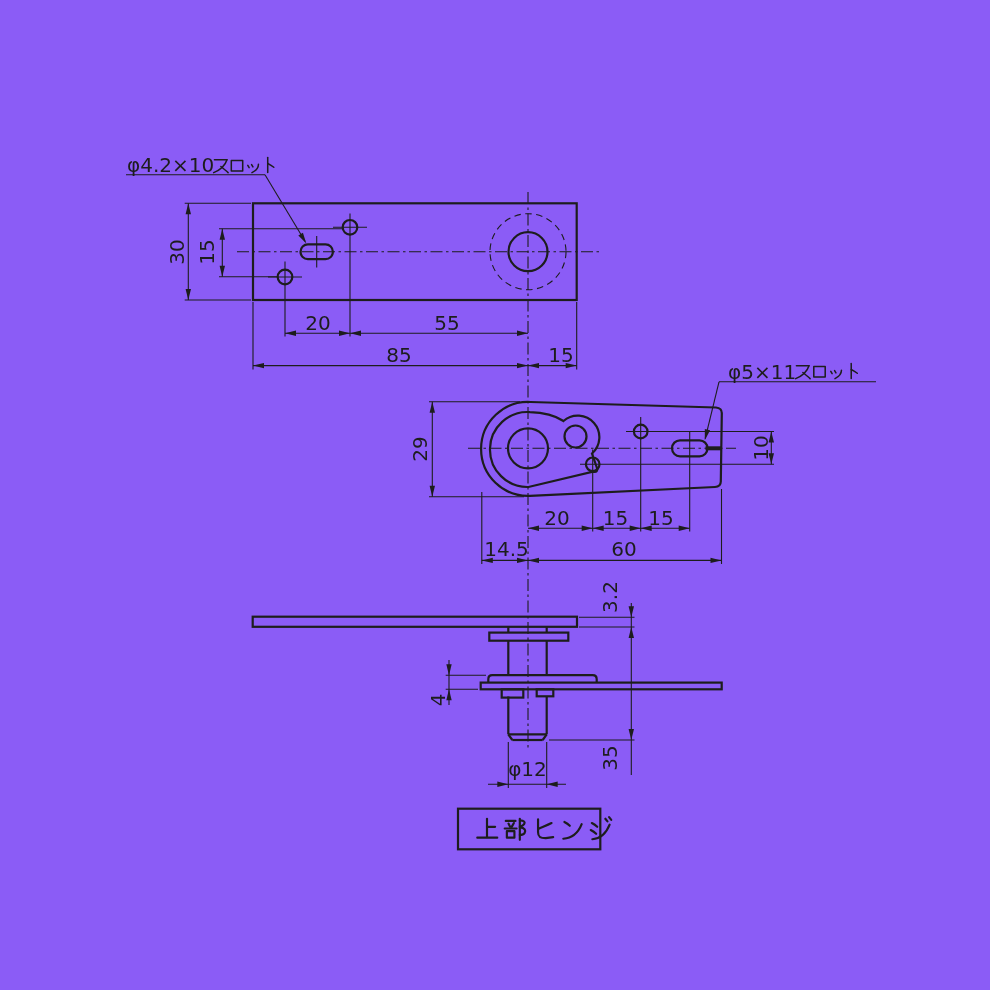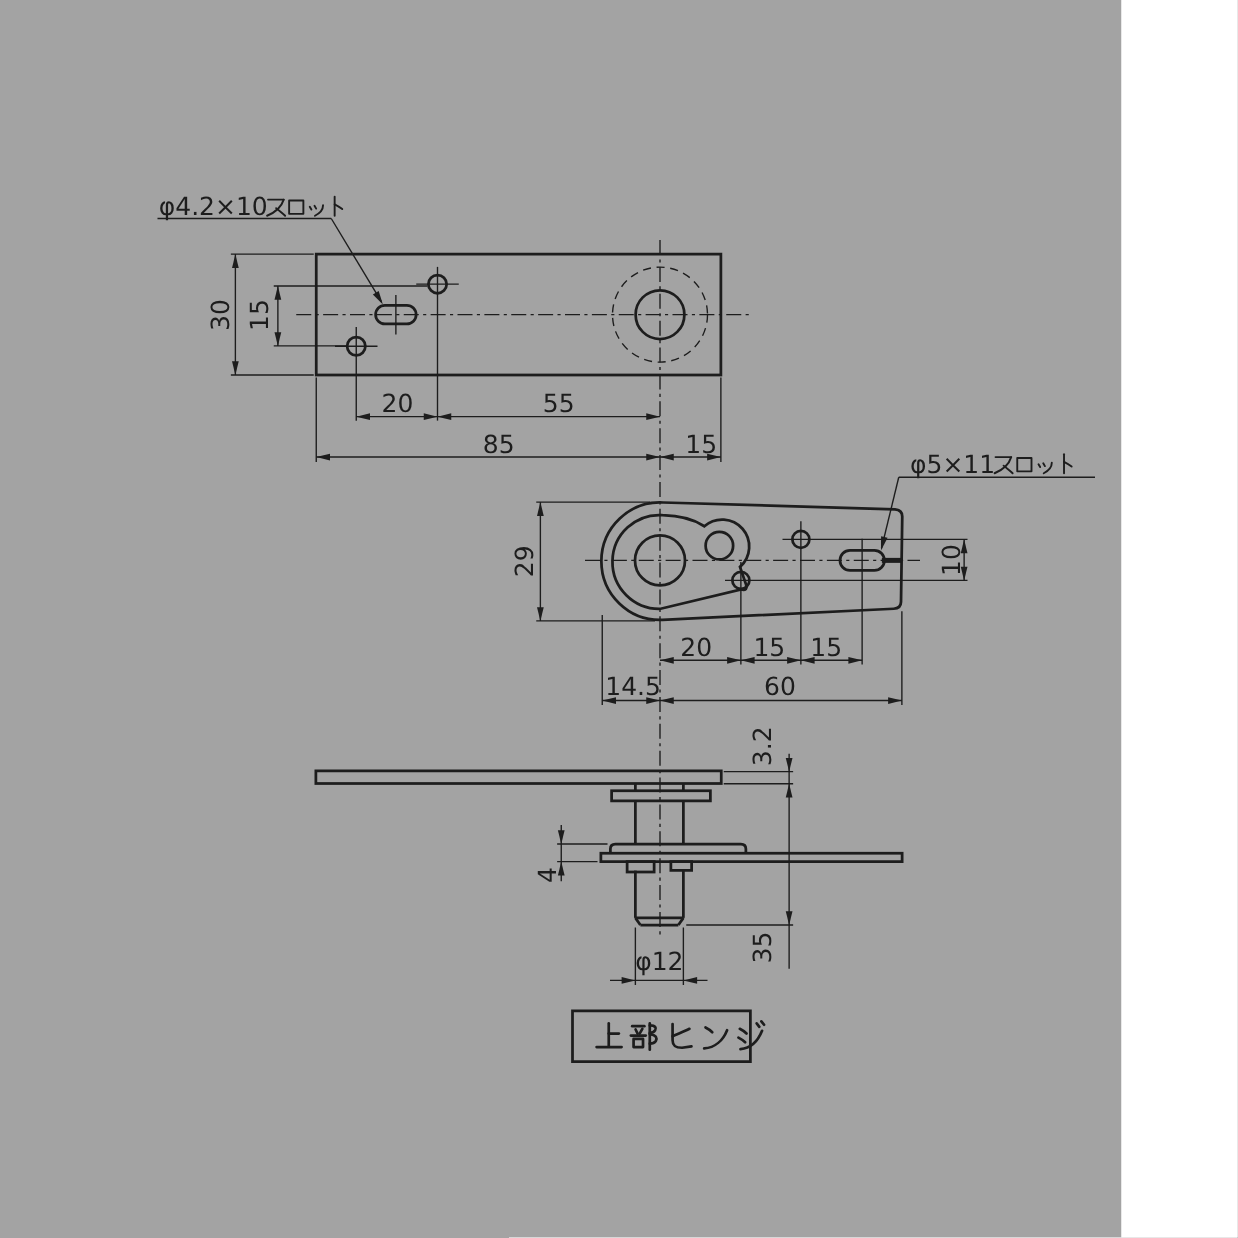--- a/index.html
+++ b/index.html
@@ -1,16 +1,16 @@
 <!DOCTYPE html>
 <html><head>
 <meta charset="utf-8">
 <style>
   html,body{margin:0;padding:0;background:#ffffff;}
-  .sheet{position:relative;width:897px;height:990px;background:#a3a3a3;overflow:hidden;}
+  .sheet{position:relative;width:990px;height:990px;background:#8b5cf6;overflow:hidden;}
   svg{position:absolute;left:0;top:0;}
   svg text{font-family:"DejaVu Sans","Liberation Sans",sans-serif;}
 </style>
 </head>
 <body>
 
 <div class="sheet">
   <svg id="cad" width="990" height="990" viewBox="0 0 990 990">
       <g>
         <line x1="528" y1="192" x2="528" y2="748" fill="none" stroke="#1d1d1d" stroke-width="1.1" stroke-dasharray="12 3.5 2.5 3.5"></line>

